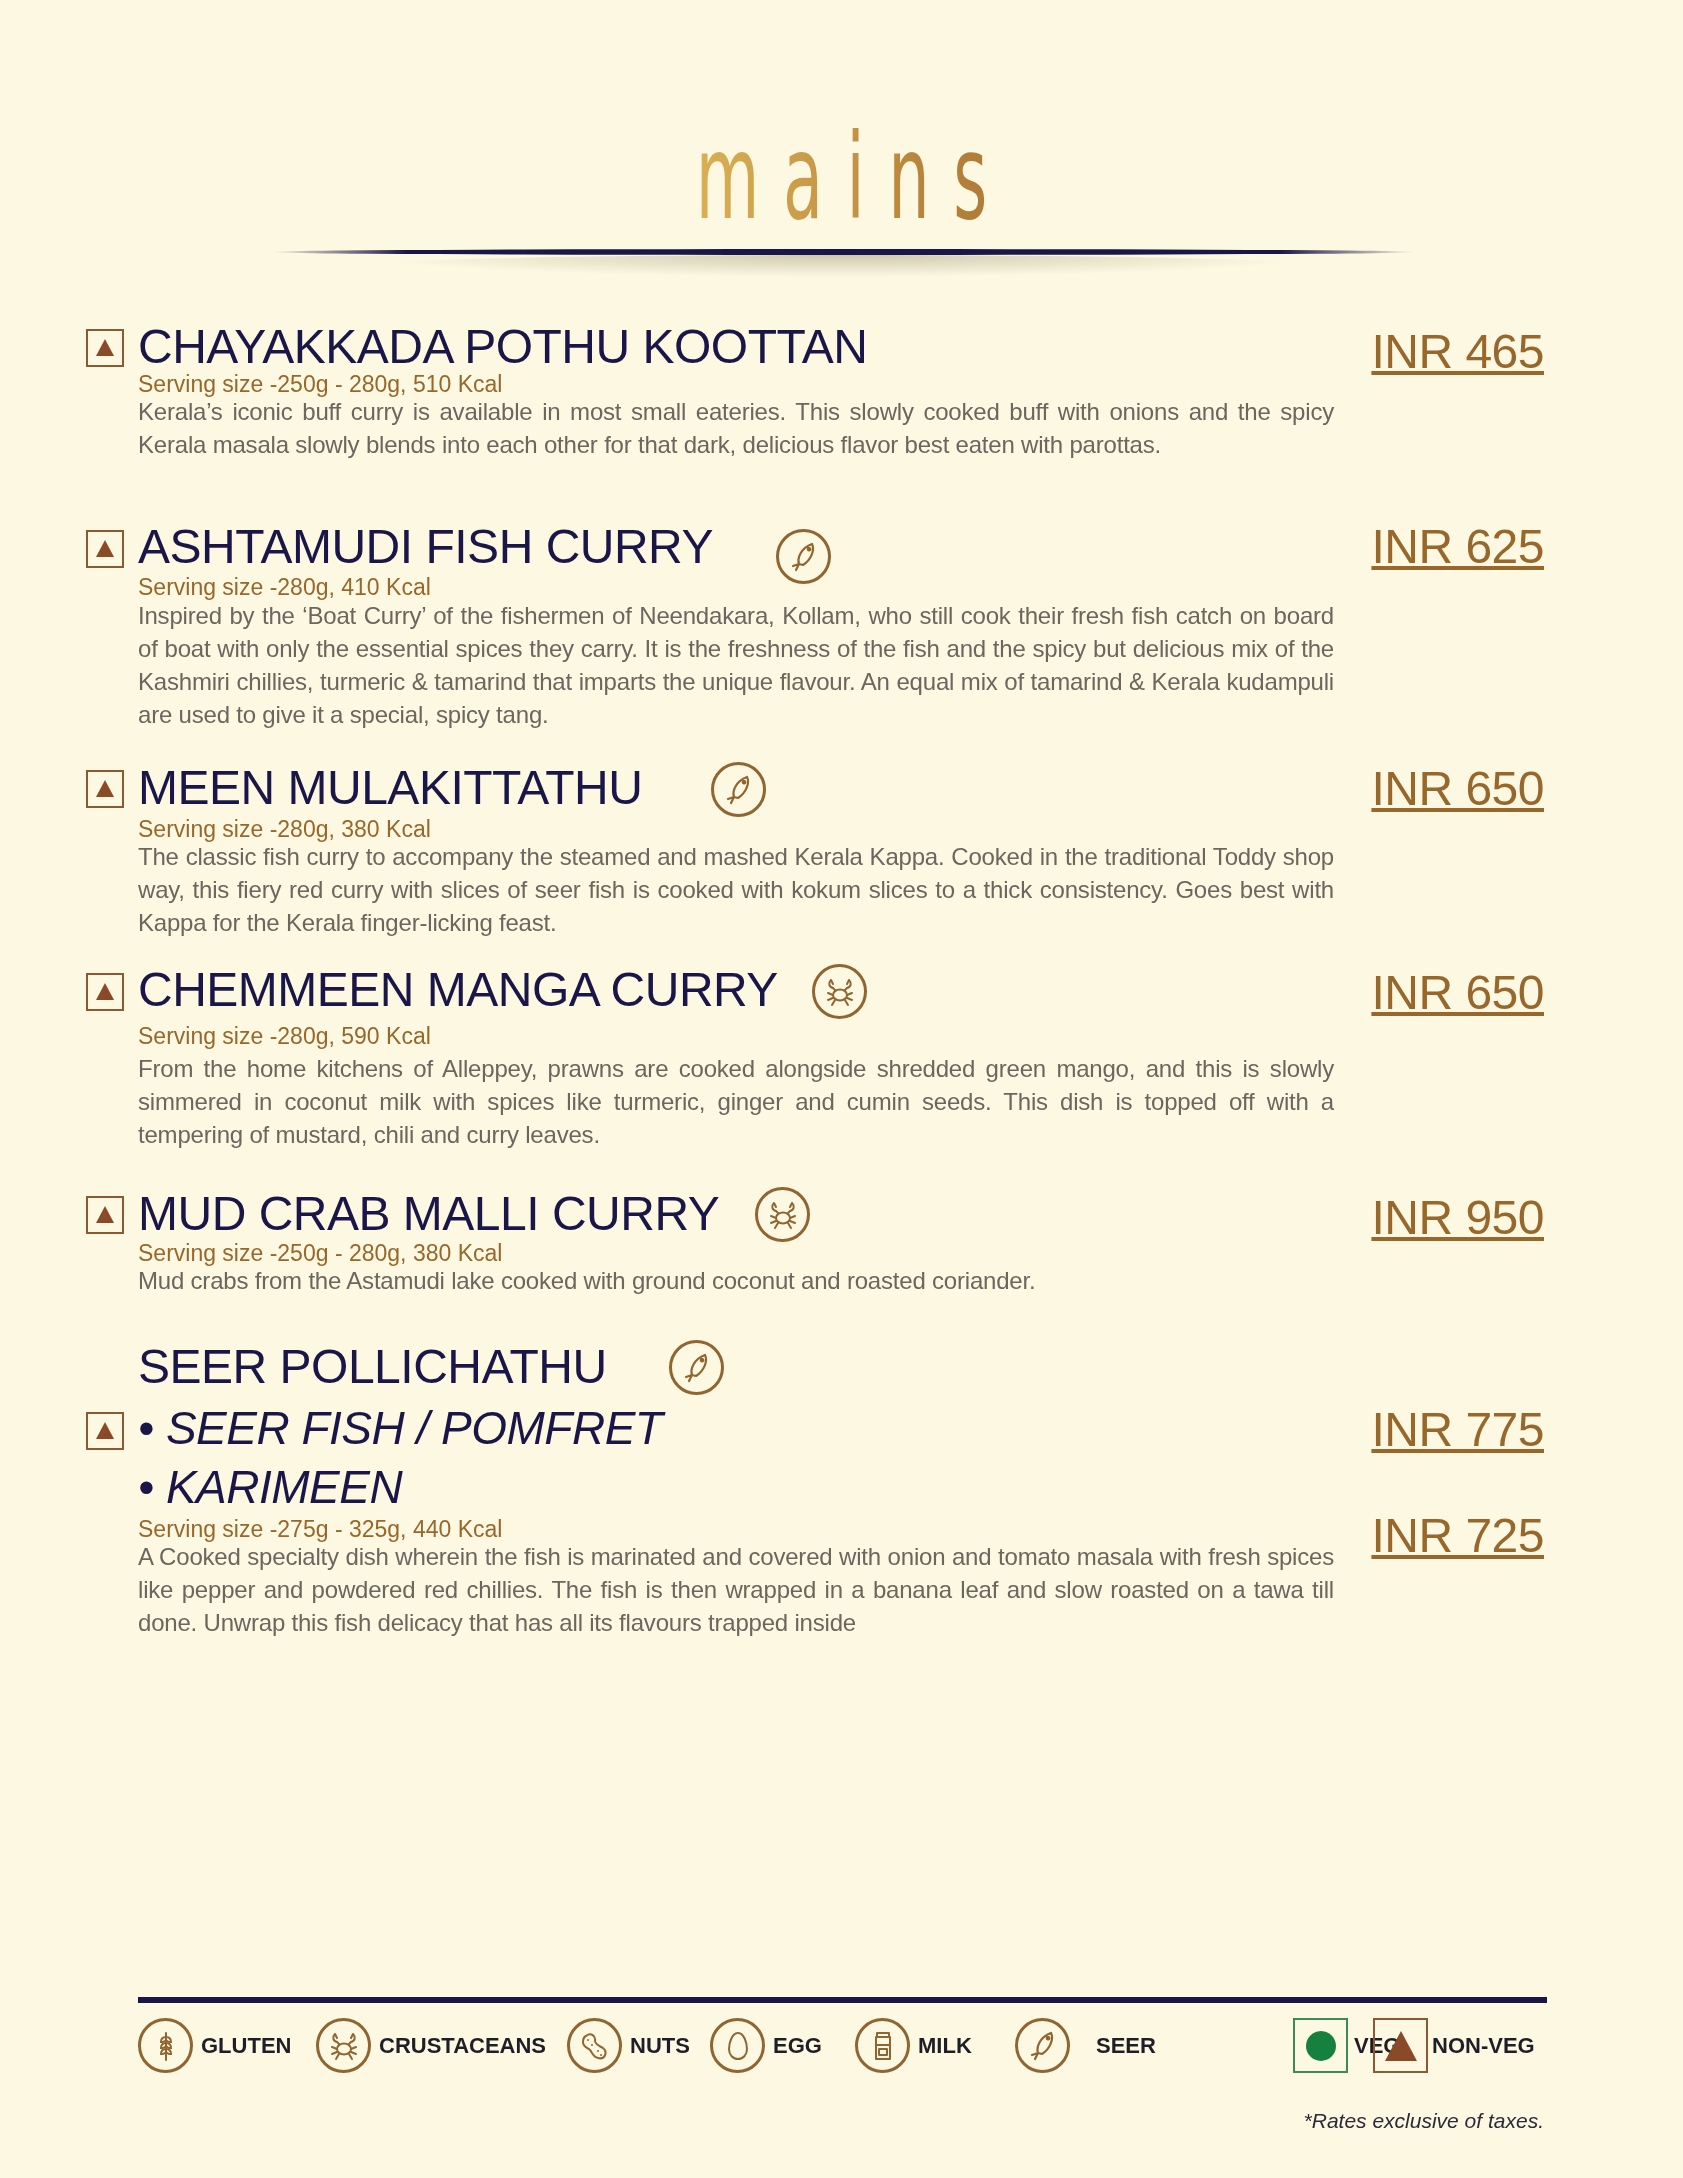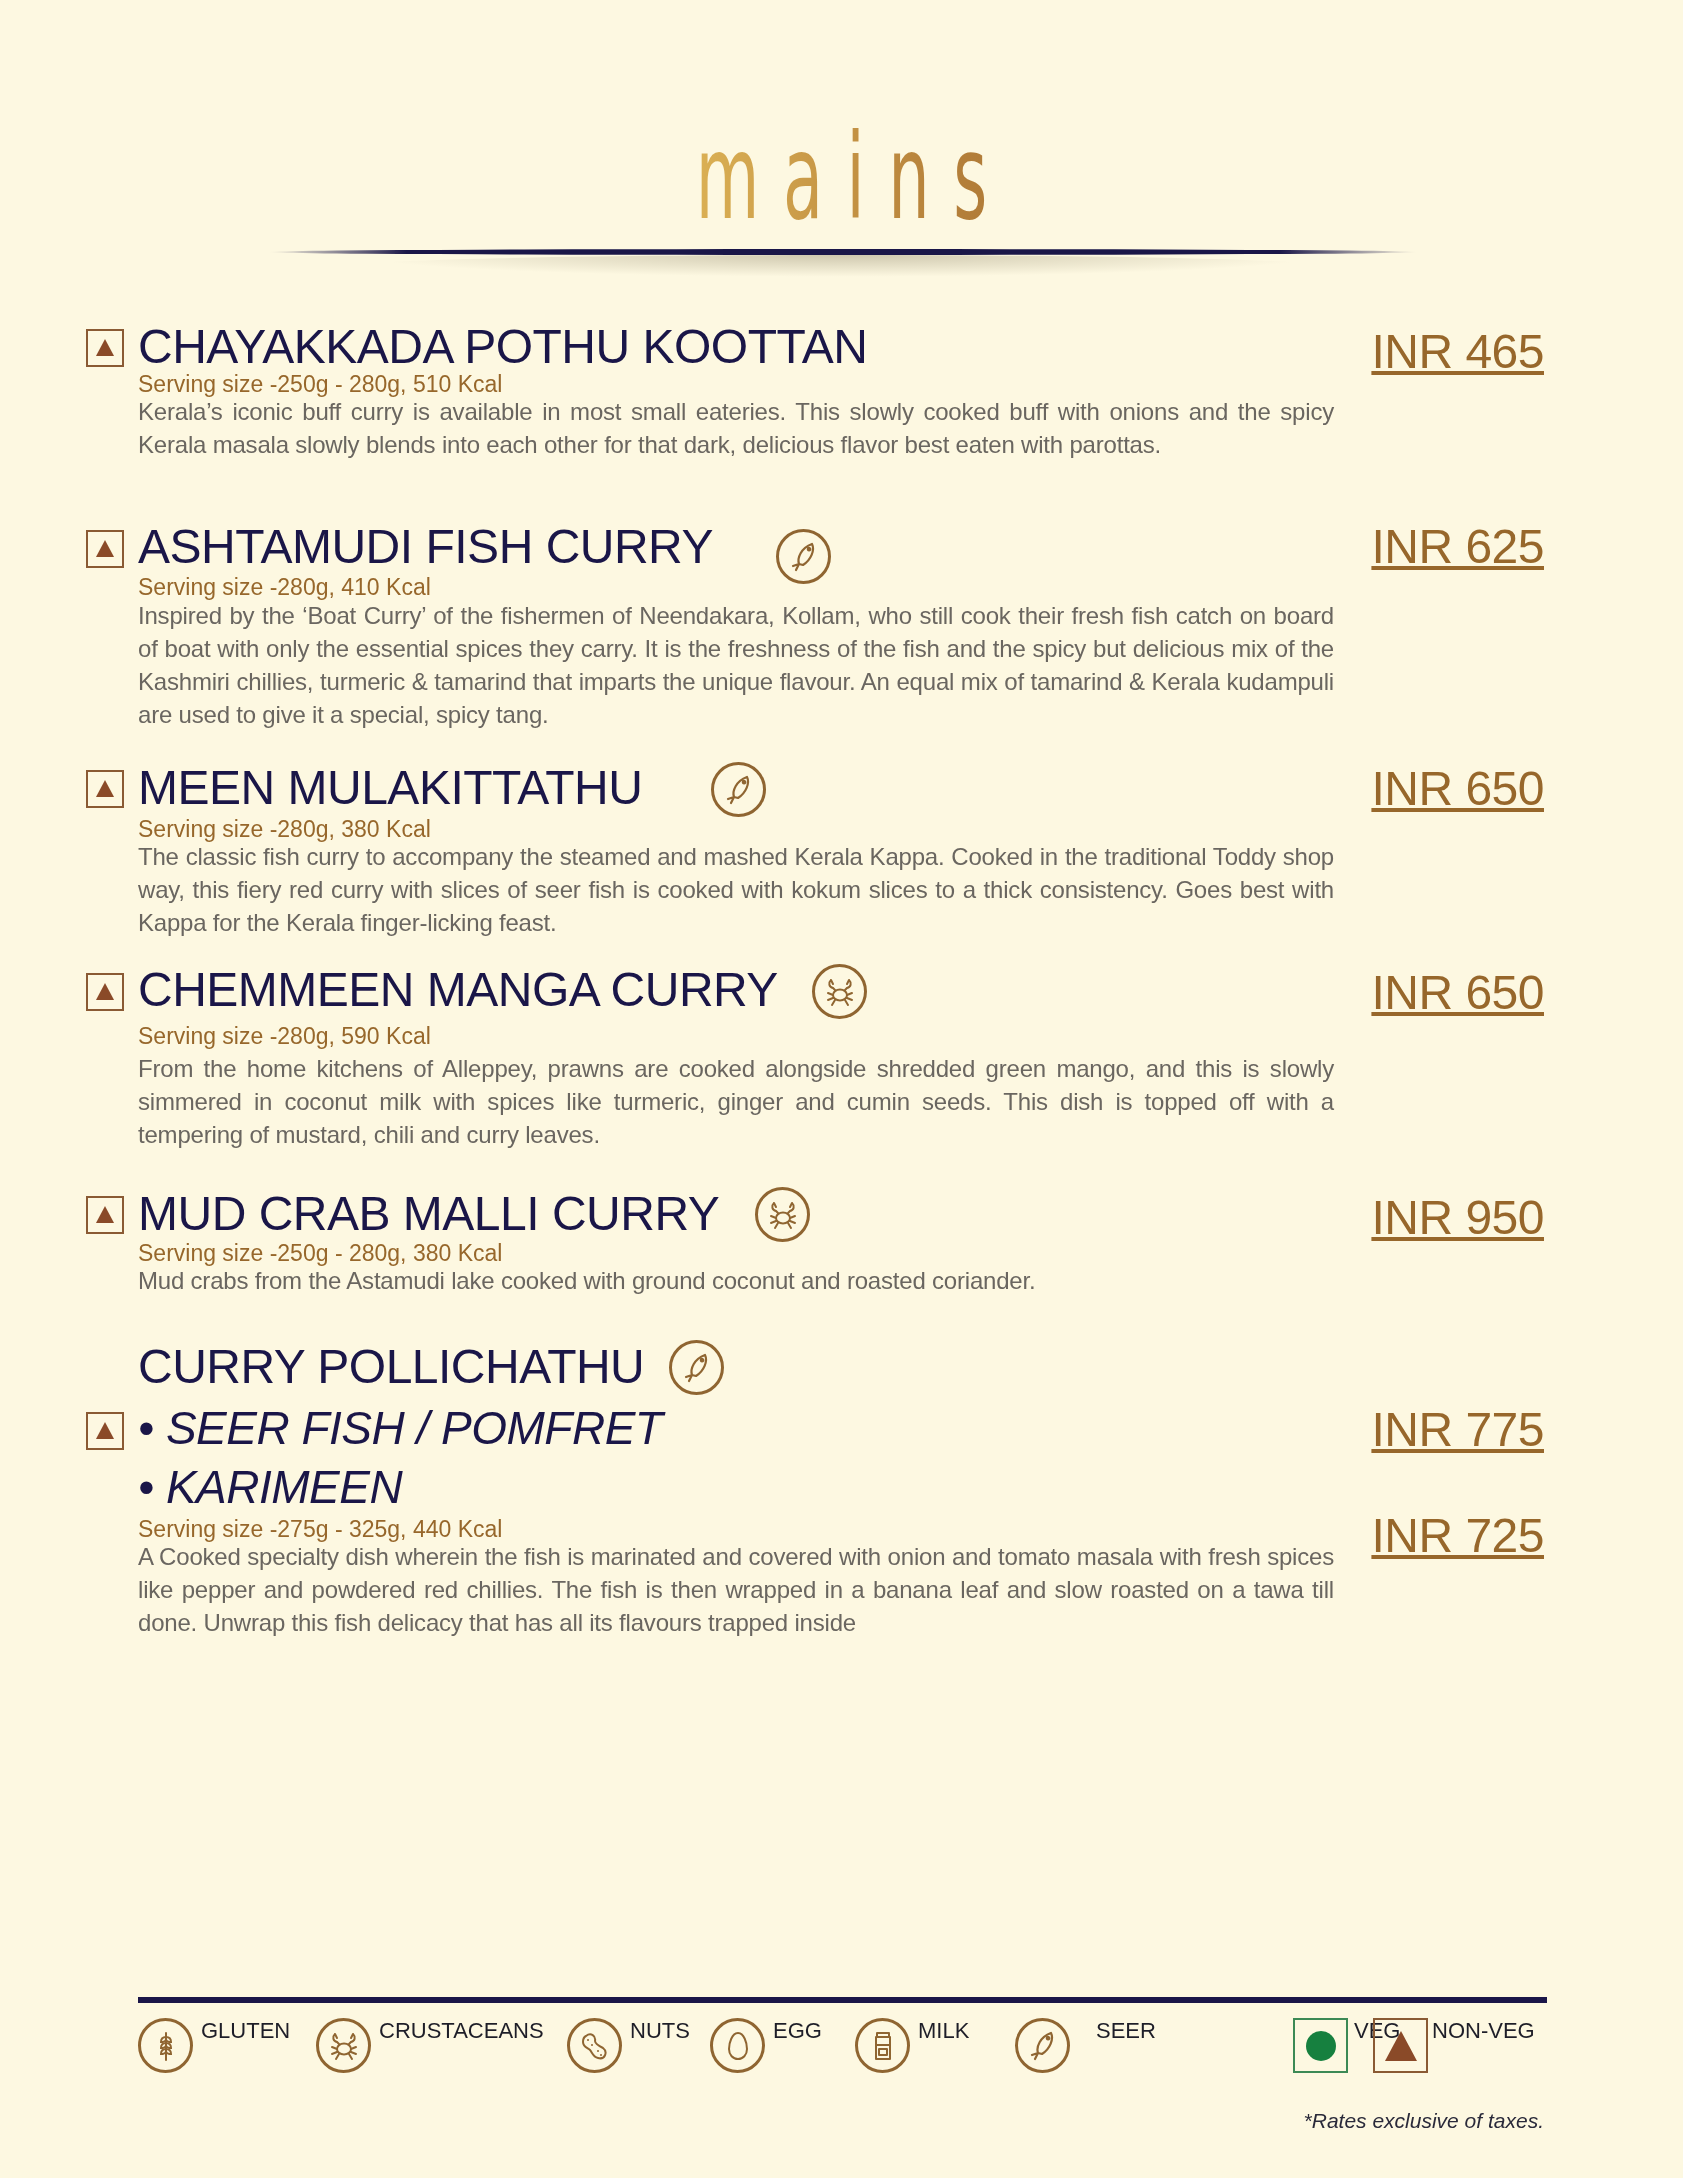--- a/index.html
+++ b/index.html
@@ -125,21 +125,22 @@
     width: 1409px;
     top: 1997px;
     height: 6px;
     background: #1a1648;
   }
   .legend-item {
     position: absolute;
     top: 2018px;
     height: 55px;
     display: flex;
-    align-items: flex-start;
+    align-items: center;
+    font-weight: bold;
   }
   .legend-item .allergen-icon { position: relative; }
   .legend-label {
     font-size: 22px;
     color: #1e1e28;
     margin-left: 8px;
     white-space: nowrap;
   }
   .veg-box {
     width: 55px; height: 55px;
@@ -234,21 +235,21 @@
           <path d="M8 5 C5 8 6 12 10 13 L12 15 M26 5 C29 8 28 12 24 13 L22 15 M8 5 L10 9 M26 5 L24 9 M10 20 L5 18 M10 23 L5 25 M24 20 L29 18 M24 23 L29 25 M12 25 L9 30 M22 25 L25 30"></path>
         </g>
       </svg>
   </div>
   <div class="price" style="top:1194px">INR 950</div>
   <div class="serving" style="top:1242px">Serving size -250g - 280g, 380 Kcal</div>
   <div class="desc" style="top:1264px">Mud crabs from the Astamudi lake cooked with ground coconut and roasted coriander.</div>
 </div>
 
 <div>
-  <div class="dish-name" style="top:1343px">CURRY POLLICHATHU</div>
+  <div class="dish-name" style="top:1343px">SEER POLLICHATHU</div>
   <div class="allergen-icon" style="left:669px; top:1340px">
     <svg viewBox="0 0 34 34">
         <path d="M9 30 L12 24 M12 24 C10 18 14 8 25 4 C28 10 24 20 16 25 Z M12 24 L6 26 M22 8 a1.2 1.2 0 1 0 0.1 0" fill="none" stroke="#8f6531" stroke-width="2.2" stroke-linecap="round" stroke-linejoin="round"></path>
       </svg>
   </div>
   <div class="nv-box" style="top:1412px"></div>
   <div class="variant" style="top:1405px">• SEER FISH / POMFRET</div>
   <div class="price" style="top:1406px">INR 775</div>
   <div class="variant" style="top:1464px">• KARIMEEN</div>
   <div class="price" style="top:1512px">INR 725</div>

